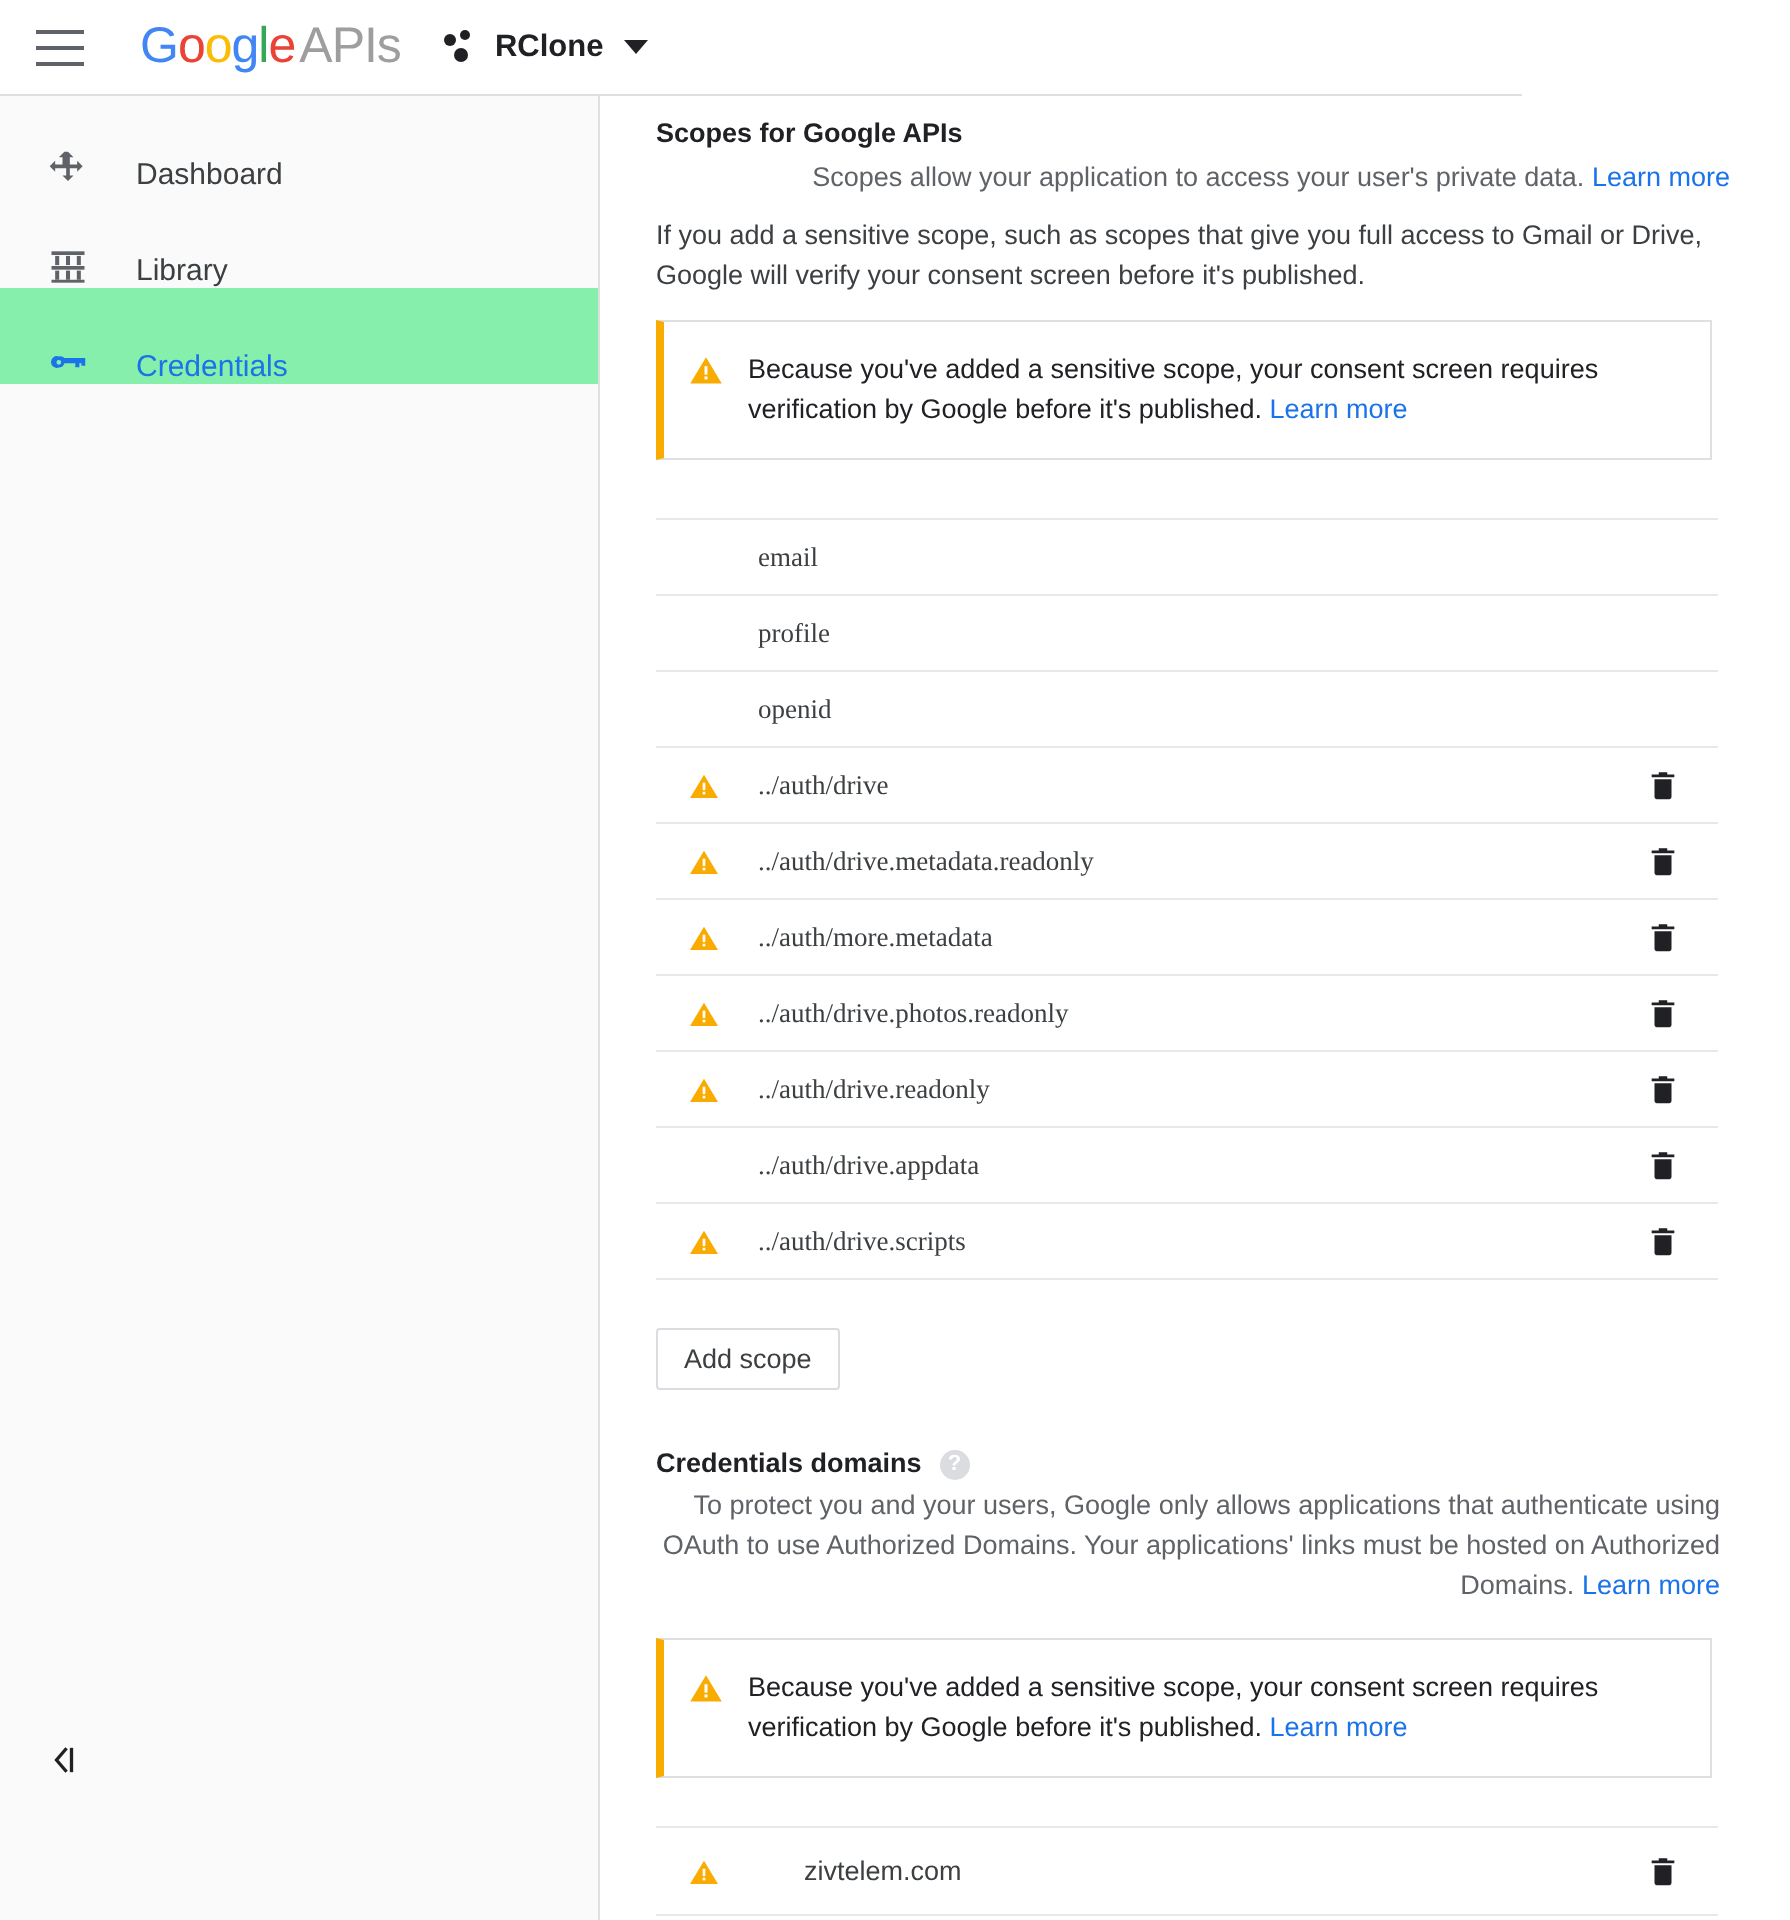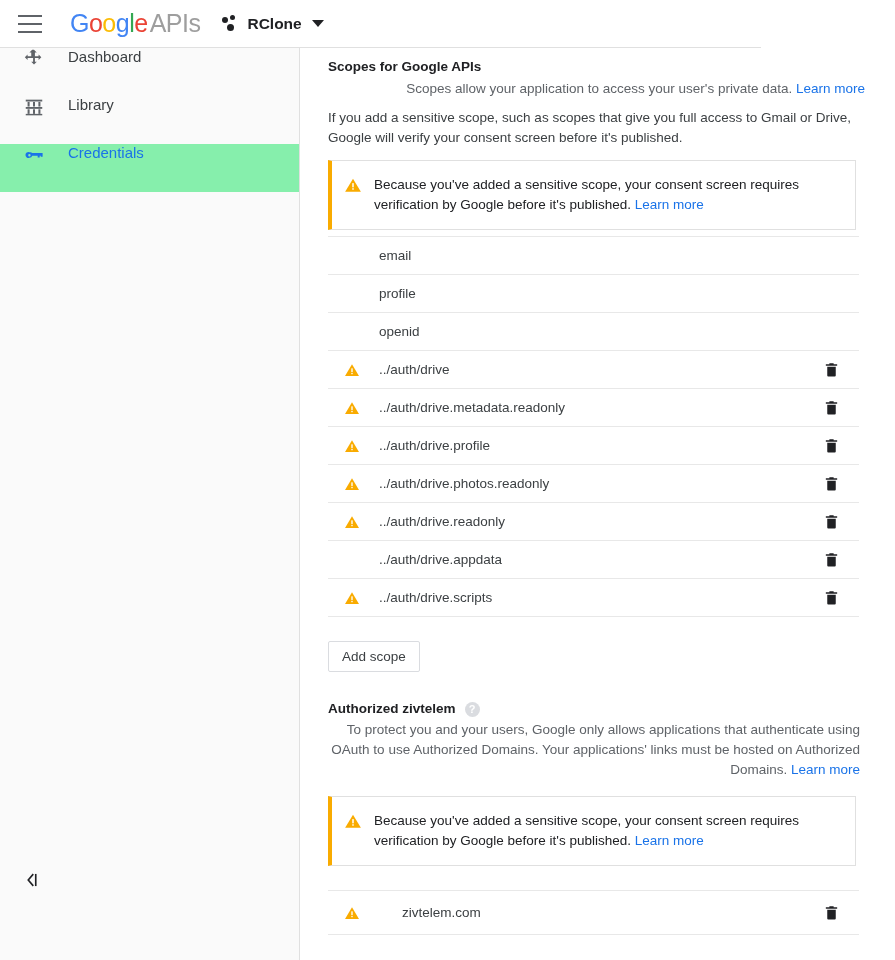--- a/index.html
+++ b/index.html
@@ -72,21 +72,21 @@
 
   
   .sidebar {
     position: absolute; top: 48px; left: 0;
     width: 300px; height: 912px;
     background: #fafafa;
     border-right: 1px solid #e0e0e0;
   }
   .nav-item {
     height: 48px;
-    display: flex; align-items: flex-start;
+    display: flex; align-items: flex-end;
     cursor: pointer;
     padding-left: 16px;
   }
   .nav-item .nav-icon {
     width: 36px; min-width: 36px;
     display: flex; align-items: center; justify-content: center;
     color: #5f6368;
   }
   .nav-item .nav-label {
     font-size: 15px; color: #3c4043;
@@ -136,21 +136,21 @@
     display: flex;
     padding: 14px 8px 14px 12px;
     width: 528px;
   }
   .callout .warn-ico { margin-right: 12px; margin-top: 1px; flex: none; }
   .callout .ctext {
     font-size: 13.5px; color: #202124; line-height: 20px;
   }
 
   
-  .table { margin-top: 6px; width: 531px; border-top: 1px solid #e8e8e8; }
+  .table { margin-top: 29px; width: 531px; border-top: 1px solid #e8e8e8; font-family: Liberation Serif, serif; }
   .row {
     height: 38px;
     display: flex; align-items: center;
     border-bottom: 1px solid #e8e8e8;
   }
   .row .cell-ico {
     width: 48px; min-width: 48px;
     display: flex; align-items: center; justify-content: center;
   }
   .row .cell-name {
@@ -340,21 +340,21 @@
           </div>
         </div>
         <div class="row">
           <div class="cell-ico">
             <svg width="16" height="16" viewBox="0 0 24 24" fill="#f9ab00">
               <path d="M12 3.5 L22.5 21 H1.5 Z"></path>
               <rect x="11" y="9.5" width="2" height="5.6" fill="#ffffff"></rect>
               <rect x="11" y="16.3" width="2" height="2" fill="#ffffff"></rect>
             </svg>
           </div>
-          <div class="cell-name">../auth/drive.profile</div>
+          <div class="cell-name">../auth/more.metadata</div>
           <div class="cell-del">
             <svg width="17" height="17" viewBox="0 0 24 24" fill="#202124">
               <path d="M9 3h6v1.6h5V6.6H4V4.6h5V3z"></path>
               <path d="M6 8h12v12.5a1.5 1.5 0 0 1-1.5 1.5h-9A1.5 1.5 0 0 1 6 20.5V8z"></path>
             </svg>
           </div>
         </div>
         <div class="row">
           <div class="cell-ico">
             <svg width="16" height="16" viewBox="0 0 24 24" fill="#f9ab00">
@@ -411,21 +411,21 @@
               <path d="M9 3h6v1.6h5V6.6H4V4.6h5V3z"></path>
               <path d="M6 8h12v12.5a1.5 1.5 0 0 1-1.5 1.5h-9A1.5 1.5 0 0 1 6 20.5V8z"></path>
             </svg>
           </div>
         </div>
       </div>
 
     <div class="btn">Add scope</div>
 
     <div class="dom-head">
-      <span class="sec-title" style="margin:0;">Authorized zivtelem</span>
+      <span class="sec-title" style="margin:0;">Credentials domains</span>
       <span class="help-ico">?</span>
     </div>
 
     <p class="sec-sub" style="margin-top:2px;max-width:532px;">
       <span>To protect you and your users, Google only allows applications that authenticate using OAuth to use Authorized Domains. Your applications' links must be hosted on Authorized Domains.</span>
       <a class="link">Learn more</a>
     </p>
 
     <div class="callout" style="margin-top:16px;">
       <span class="warn-ico">

